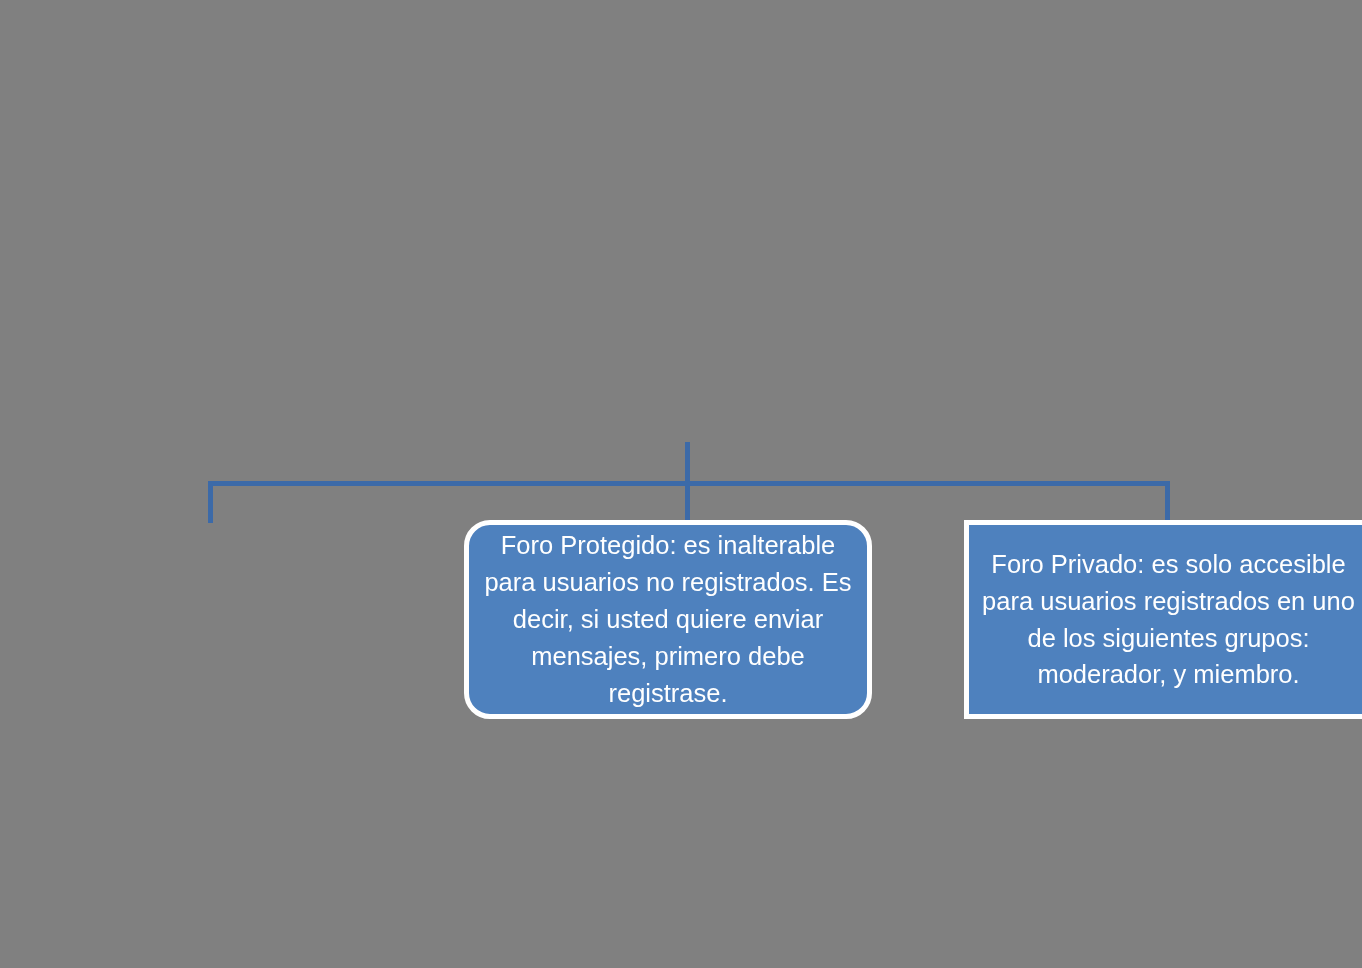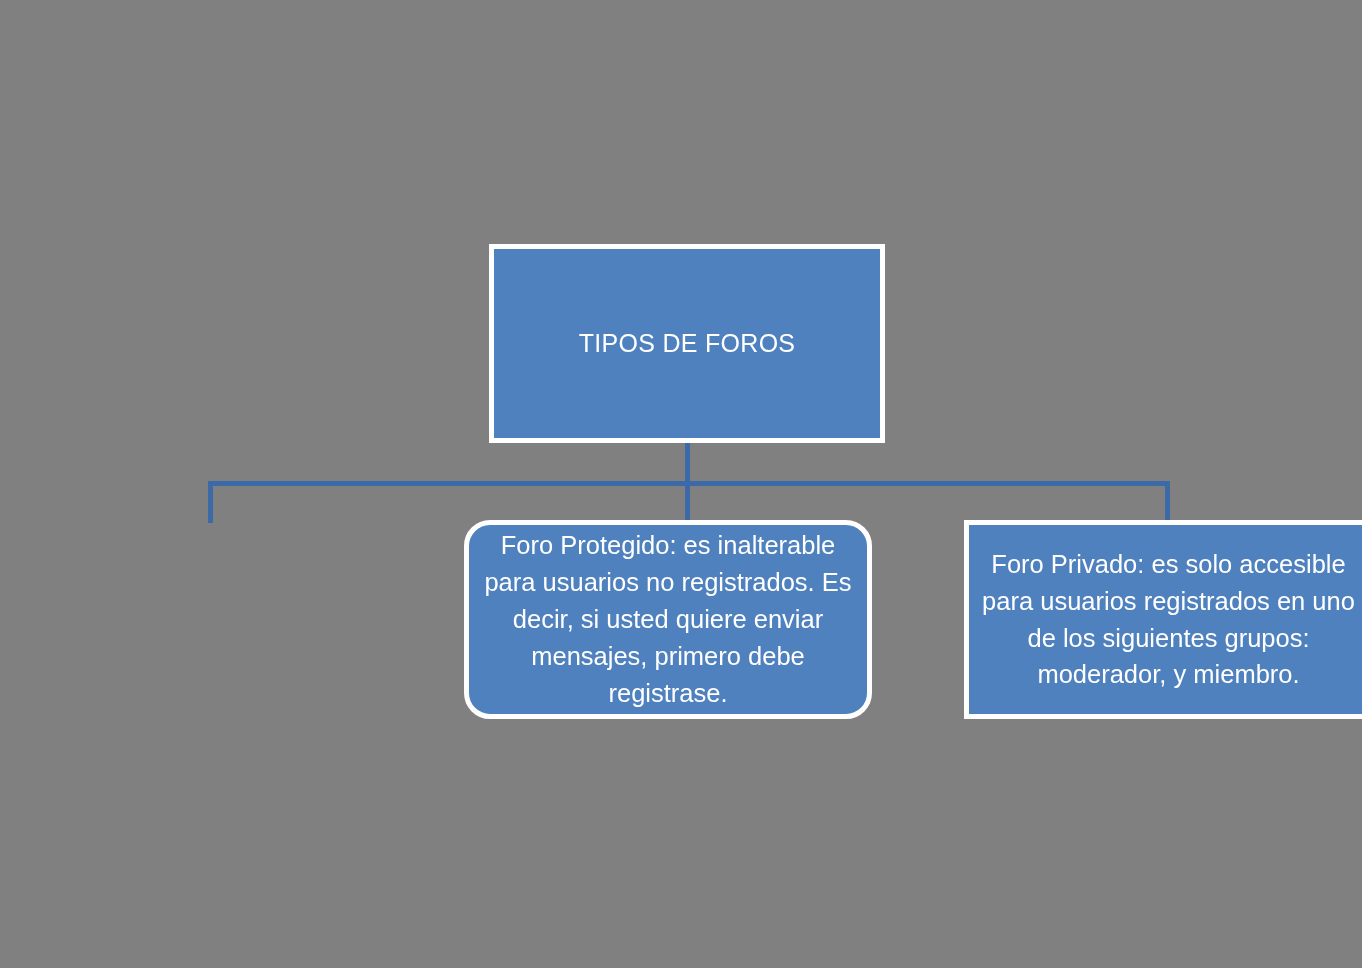--- a/index.html
+++ b/index.html
@@ -92,23 +92,20 @@
 <body>
 
 <div id="canvas">
 
   <div class="connector conn-stem-top"></div>
   <div class="connector conn-bar"></div>
   <div class="connector conn-drop-left"></div>
   <div class="connector conn-drop-mid"></div>
   <div class="connector conn-drop-right"></div>
 
-  <div class="node node-root">
-    <span class="node-text">TIPOS DE FOROS</span>
-  </div>
 
 
   <div class="node node-child node-child-2">
     <span class="node-text">Foro Protegido: es inalterable para usuarios no registrados. Es decir, si usted quiere enviar mensajes, primero debe registrase.</span>
   </div>
 
   <div class="node node-child node-child-3">
     <span class="node-text">Foro Privado: es solo accesible para usuarios registrados en uno de los siguientes grupos: moderador, y miembro.</span>
   </div>
 

